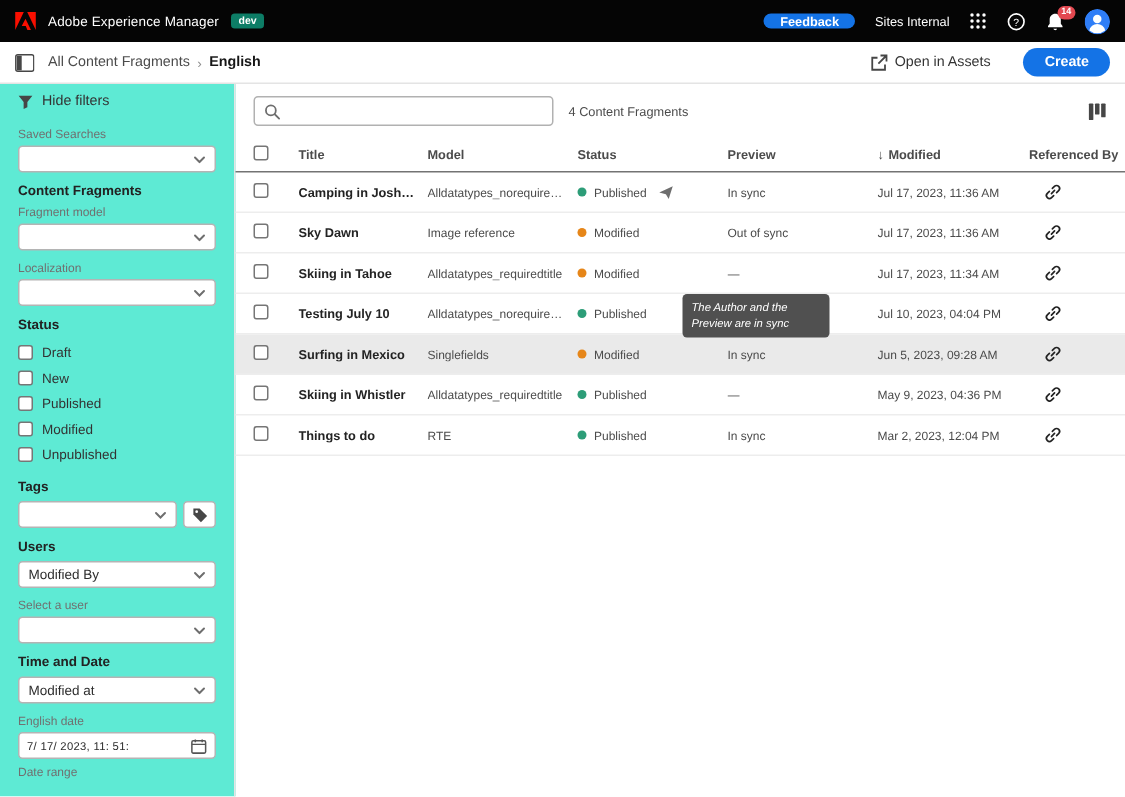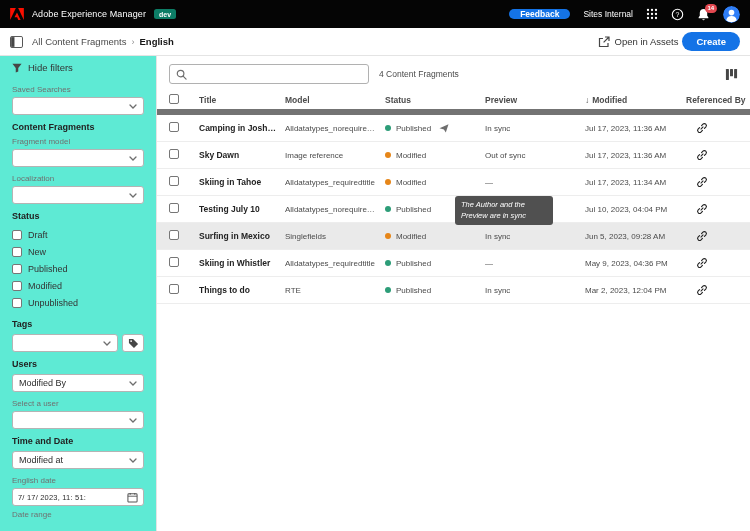--- a/index.html
+++ b/index.html
@@ -24,21 +24,21 @@
   .notif-badge{position:absolute;top:-4px;left:8px;background:var(--notification-red,#e34850);color:#fff;font-size:6px;font-weight:700;line-height:9px;padding:0 2.5px;border-radius:5px;}
   .avatar{width:17px;height:17px;border-radius:50%;overflow:hidden;display:block;}
   .avatar-bg{fill:var(--avatar-blue,#2f7ef7);}
 
   
   .navbar{height:28px;border-bottom:1px solid #e4e4e4;display:flex;align-items:center;padding:0 10px;gap:9px;background:#fff;}
   .rail-toggle{background:none;border:none;display:flex;padding:0;}
   .crumbs{display:flex;align-items:center;gap:5px;font-size:9.5px;color:#4b4b4b;}
   .crumb-current{font-weight:700;color:#161616;}
   .crumb-sep{color:#8e8e8e;font-size:9px;}
-  .navbar-right{margin-left:auto;display:flex;align-items:center;gap:4px;}
+  .navbar-right{margin-left:auto;display:flex;align-items:center;gap:22px;}
   .open-assets{display:flex;align-items:center;gap:5px;font-size:9.5px;color:#333;background:none;border:none;}
   .btn-create{background:var(--accent-blue,#1473e6);color:#fff;font-size:9.5px;font-weight:700;padding:4px 14px;border-radius:11px;border:none;}
 
   
   .content{display:flex;height:475px;}
   .rail{width:157px;border-right:1px solid #e4e4e4;padding:6px 12px 0;flex:none;overflow:hidden;background:#5eead4;}
   .main{flex:1;min-width:0;}
 
   
   .hide-filters{display:flex;align-items:center;gap:6px;font-size:9.5px;color:#333;margin-bottom:12px;background:none;border:none;padding:0;}
@@ -56,21 +56,21 @@
   .date-input{height:18px;border:1px solid #b4b4b4;border-radius:3px;display:flex;align-items:center;padding:0 5px;font-size:7.5px;color:#2c2c2c;margin-bottom:4px;gap:3px;background:#fff;}
   .date-input .date-value{flex:1;white-space:nowrap;overflow:hidden;letter-spacing:.2px;}
 
   
   .toolbar{display:flex;align-items:center;padding:8px 12px 7px;gap:10px;}
   .search{width:200px;height:20px;border:1px solid #b1b1b1;border-radius:3px;display:flex;align-items:center;padding:0 6px;gap:5px;background:#fff;}
   .search input{border:none;outline:none;flex:1;font-size:9px;font-family:inherit;background:transparent;min-width:0;color:#333;}
   .result-count{font-size:8.5px;color:#4b4b4b;}
   .col-settings{margin-left:auto;background:none;border:none;display:flex;padding:0;}
   .t-head,.t-row{display:grid;grid-template-columns:42px 86px 100px 100px 100px 101px 64px;align-items:center;}
-  .t-head{height:24px;border-bottom:6px solid #737373;font-size:8.5px;font-weight:700;color:#4b4b4b;}
+  .t-head{height:24px;border-bottom:1px solid #737373;font-size:8.5px;font-weight:700;color:#4b4b4b;}
   .t-head > div{cursor:pointer;}
   .t-row{height:27px;border-bottom:1px solid #ededed;font-size:8px;color:#4b4b4b;cursor:pointer;}
   .t-row.selected{background:#eaeaea;}
   .cell-check{padding-left:12px;}
   .cell-title{font-size:8.5px;font-weight:700;color:#232323;white-space:nowrap;overflow:hidden;text-overflow:ellipsis;padding-right:6px;}
   .cell{white-space:nowrap;overflow:hidden;text-overflow:ellipsis;padding-right:6px;}
   .cell-status{display:flex;align-items:center;gap:5px;}
   .dot{width:6px;height:6px;border-radius:50%;flex:none;background:#bbb;}
   .dot.green{background:var(--status-green,#2d9d78);}
   .dot.orange{background:var(--status-orange,#e68619);}

